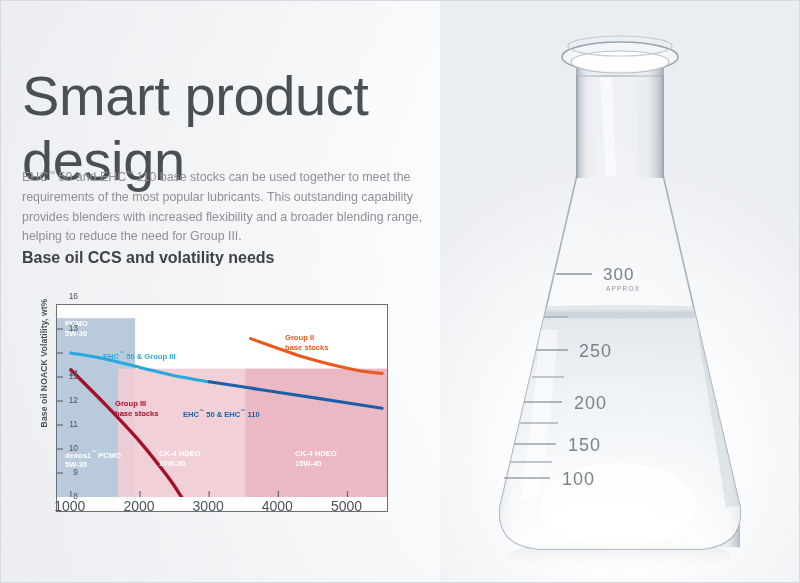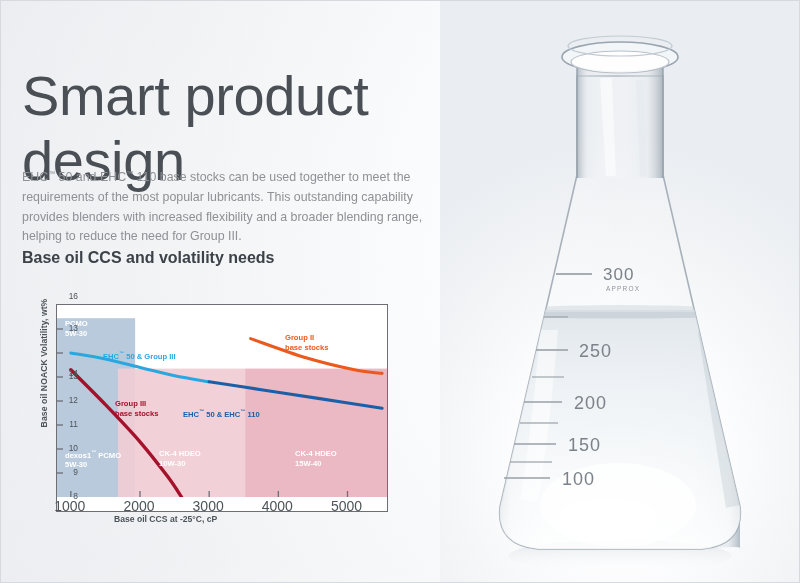--- a/index.html
+++ b/index.html
@@ -206,21 +206,20 @@
   <h1 id="title">Smart product design</h1>
 
   <p id="intro">EHC<sup>™</sup> 50 and EHC<sup>™</sup> 110 base stocks can be used together to meet the requirements of the most popular lubricants. This outstanding capability provides blenders with increased flexibility and a broader blending range, helping to reduce the need for Group III.</p>
 
   <div id="chart-heading">
     <div>Base oil CCS and volatility needs</div>
   </div>
 
   <div id="chart">
     <div id="ylabel">Base oil NOACK Volatility, wt%</div>
-    <div id="xlabel">Base oil CCS at -25°C, cP</div>
 
     <div id="plot">
 
       <svg id="plot-svg" width="332" height="192" viewBox="0 0 332 192" style="position:absolute;left:0;top:0;">
           <rect x="0" y="13.200000000000017" width="78.15833333333333" height="178.79999999999998" fill="#b4c6da" fill-opacity="0.92"></rect>
           <rect x="60.86666666666666" y="63.60000000000002" width="127.26666666666667" height="128.39999999999998" fill="#f0cdd4" fill-opacity="0.92"></rect>
           <rect x="188.13333333333333" y="63.60000000000002" width="143.86666666666667" height="128.39999999999998" fill="#e8b3bf" fill-opacity="0.92"></rect>
           <path d="M13.83,48.00 C19.60,49.00 36.89,51.60 48.42,54.00 C59.94,56.40 71.47,59.60 83.00,62.40 C94.53,65.20 106.06,68.40 117.58,70.80 C129.11,73.20 146.40,75.80 152.17,76.80" fill="none" stroke="#29a8e0" stroke-width="3.1" stroke-linecap="round"></path>
           <path d="M152.17,76.80 C161.39,78.20 189.06,82.40 207.50,85.20 C225.94,88.00 243.24,90.60 262.83,93.60 C282.43,96.60 314.71,101.60 325.08,103.20" fill="none" stroke="#1b5fa8" stroke-width="3.1" stroke-linecap="round"></path>
           <path d="M13.83,64.80 C19.60,70.60 36.89,87.60 48.42,99.60 C59.94,111.60 72.63,124.80 83.00,136.80 C93.38,148.80 103.75,162.40 110.67,171.60 C117.58,180.80 122.19,188.60 124.50,192.00" fill="none" stroke="#a5112b" stroke-width="3.4" stroke-linecap="round"></path>

